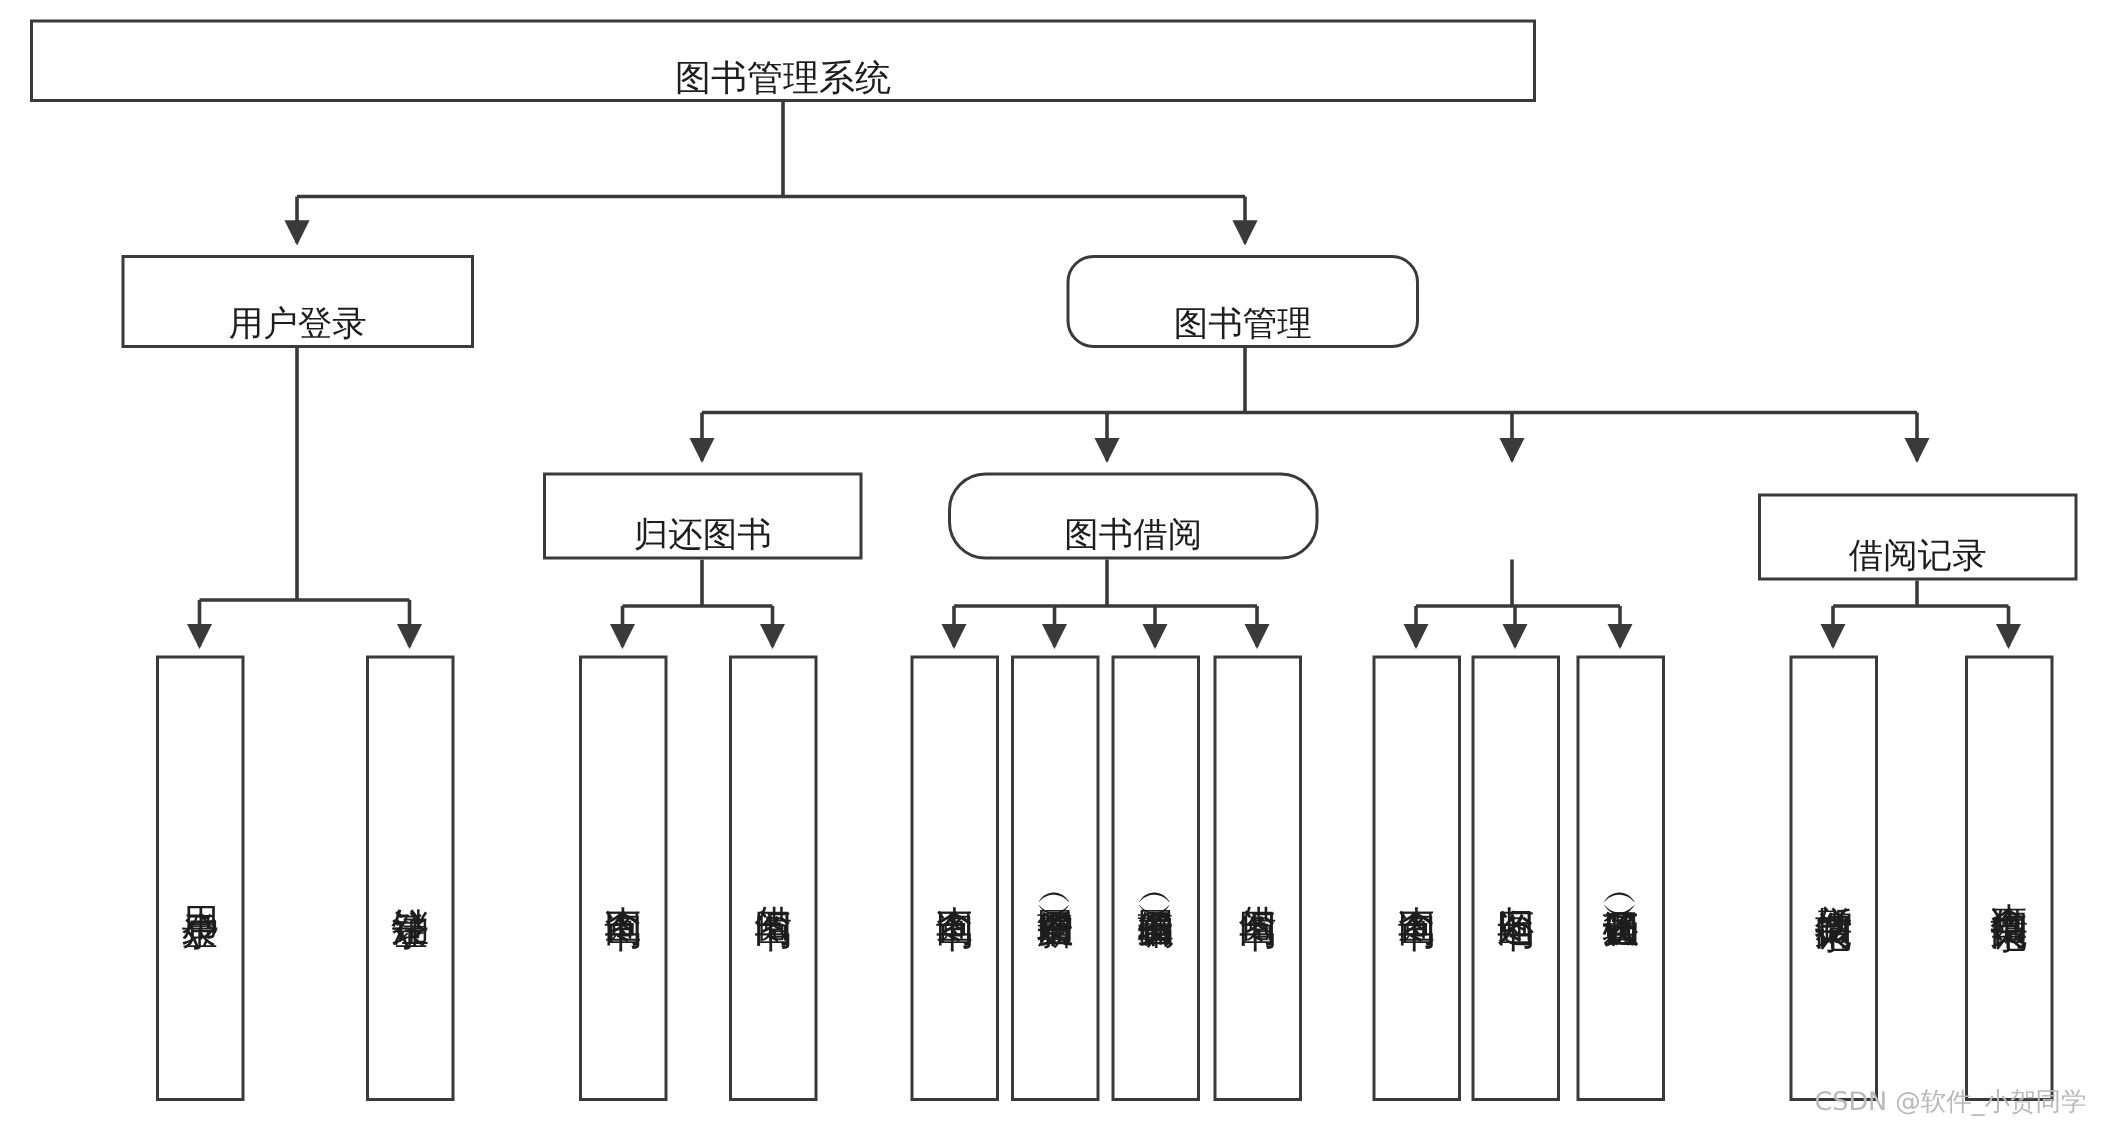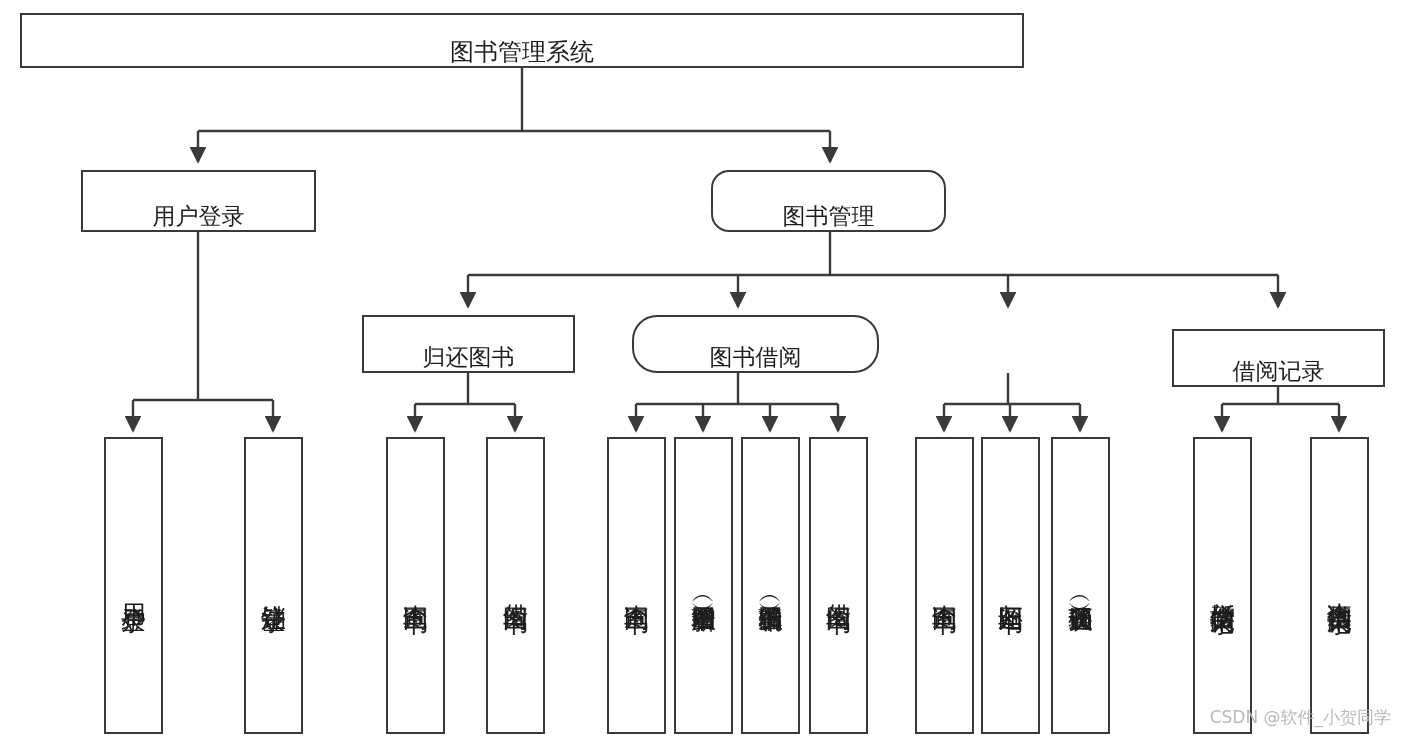--- a/index.html
+++ b/index.html
@@ -63,21 +63,21 @@
     white-space: nowrap;
     max-height: 100%;
   }
   .node.vert.long .lbl {
     font-size: 24px;
     letter-spacing: 0px;
   }
   #watermark {
     position: absolute;
     right: 14px;
-    bottom: 18px;
+    bottom: 1px;
     font-size: 17px;
     color: #b9b9b9;
     z-index: 5;
     white-space: nowrap;
   }
 </style>
 </head>
 <body>
 
 <div id="canvas">

